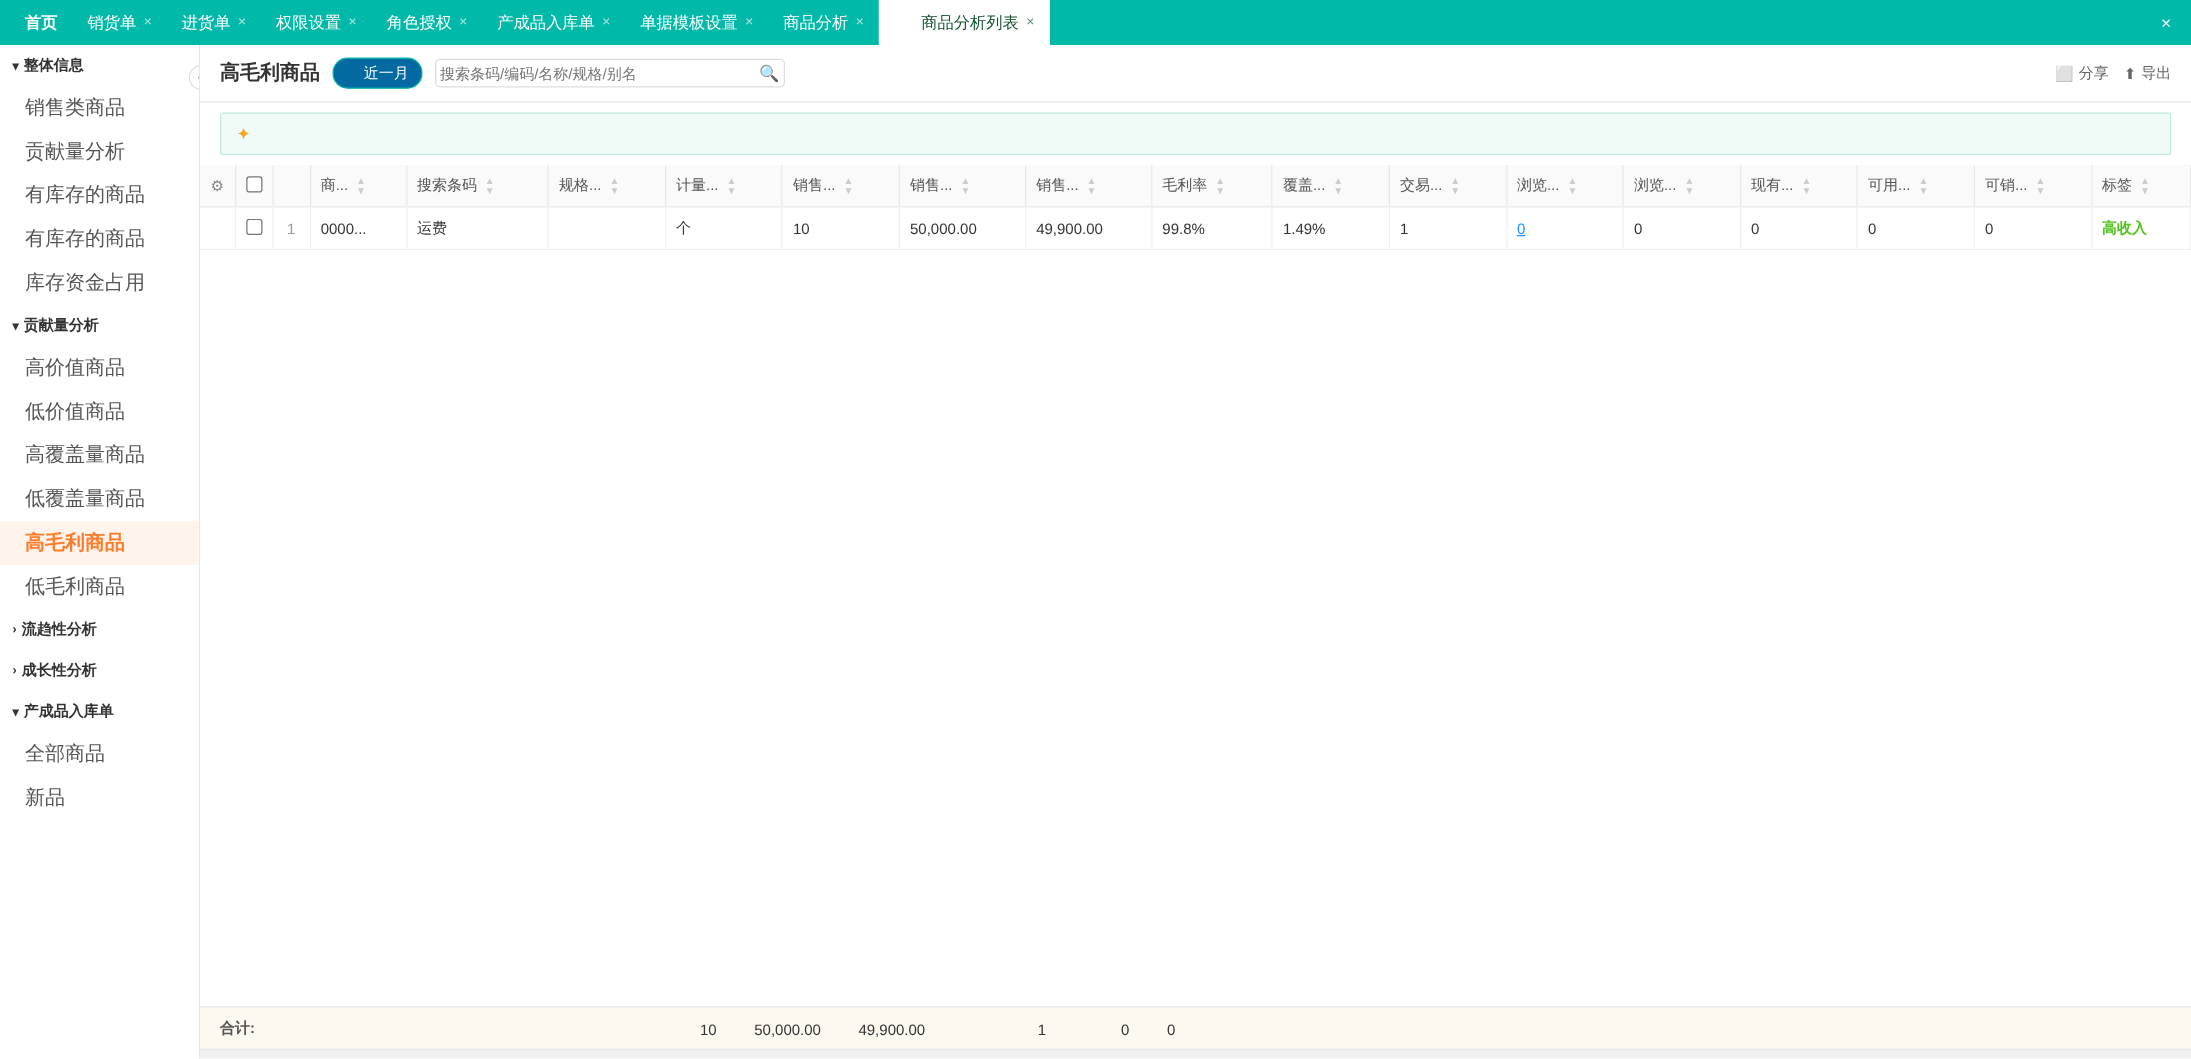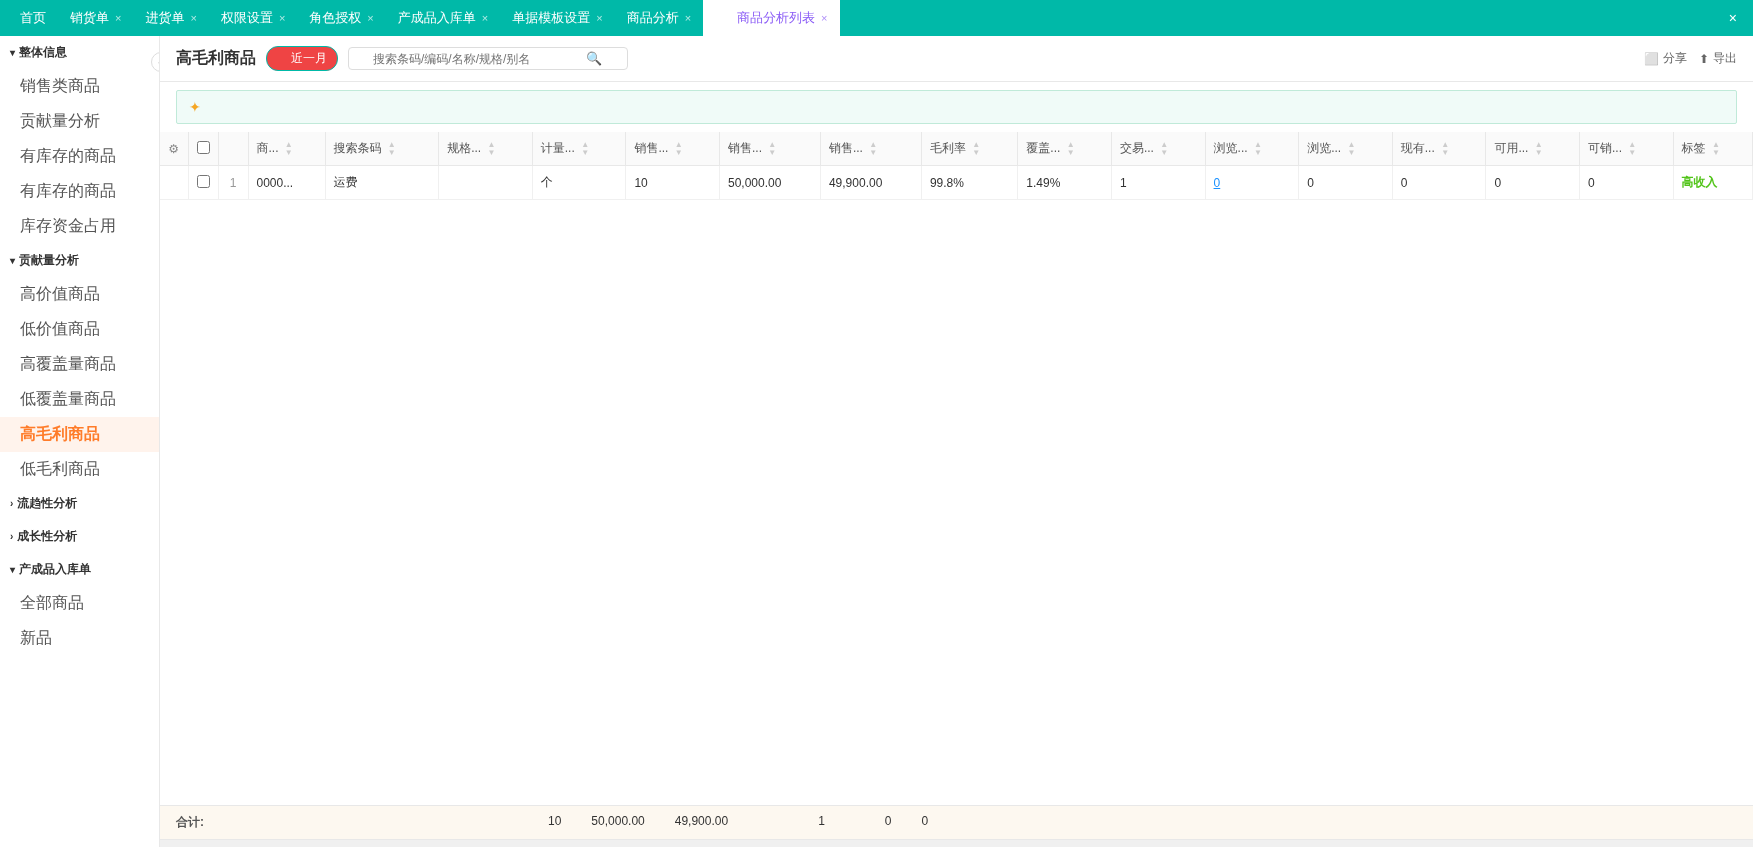--- a/index.html
+++ b/index.html
@@ -21,30 +21,30 @@
       padding: 0 12px;
       height: 36px;
       cursor: pointer;
       color: white;
       font-size: 13px;
       white-space: nowrap;
       position: relative;
     }
     .nav-tab.active {
       background: white;
-      color: #8b5cf6;
+      color: #14532d;
       padding-left: 34px;
     }
     .nav-tab .close-x {
       margin-left: 6px;
       font-size: 11px;
       opacity: 0.7;
     }
     .nav-tab.home {
-      font-weight: normal;
+      font-weight: bold;
       justify-content: center;
     }
     .top-nav-right {
       margin-left: auto;
       color: white;
       font-size: 14px;
       cursor: pointer;
       padding: 0 8px;
     }
 
@@ -131,29 +131,29 @@
     .filter-btn {
       padding: 3px 10px;
       border: 1px solid #00b9a8;
       border-radius: 12px;
       color: #00b9a8;
       cursor: pointer;
       font-size: 12px;
       background: white;
     }
     .filter-btn.active {
-      background: #ef4444;
+      background: #0369a1;
       color: white;
       padding-left: 24px;
     }
     .search-box {
       display: flex;
       border: 1px solid #ddd;
       border-radius: 4px;
-      padding: 3px 24px;
+      padding: 3px 3px;
       flex: 1;
       max-width: 280px;
     }
     .search-box input {
       border: none;
       outline: none;
       font-size: 12px;
       flex: 1;
       color: #999;
     }
@@ -247,28 +247,28 @@
     }
     .td-link {
       color: #1890ff;
       text-decoration: underline;
       cursor: pointer;
     }
 
     
     .table-footer {
       display: flex;
-      align-items: flex-start;
+      align-items: flex-end;
       padding: 8px 16px;
       background: #fdf8f0;
       border-top: 1px solid #e8e8e8;
       font-size: 12px;
       color: #333;
       flex-shrink: 0;
-      gap: 24px;
+      gap: 36px;
     }
     .footer-label {
       font-weight: bold;
       color: #555;
     }
     .footer-values {
       display: flex;
       gap: 30px;
       flex: 1;
     }

